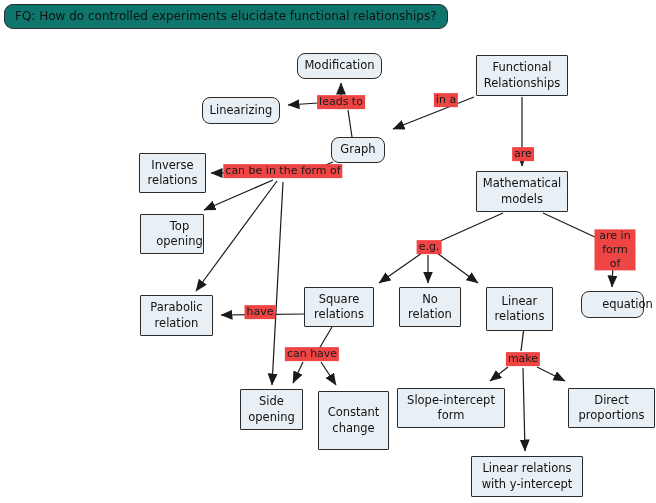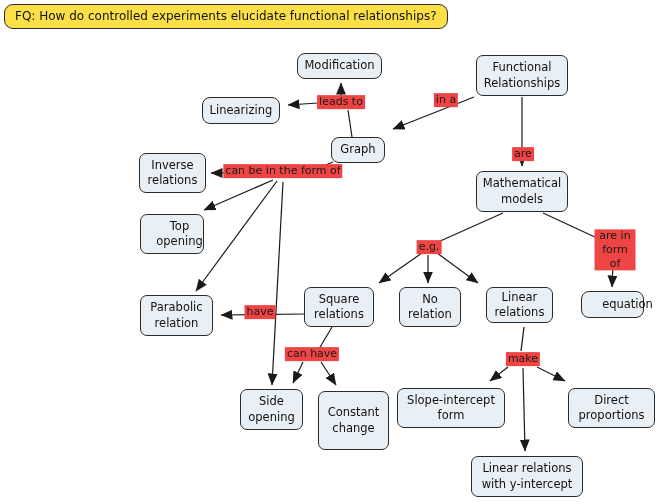--- a/index.html
+++ b/index.html
@@ -14,36 +14,36 @@
   .connector-layer {
     position: absolute;
     left: 0; top: 0;
     width: 656px; height: 503px;
   }
   .node {
     position: absolute;
     box-sizing: border-box;
     background: #e9f0f5;
     border: 1.4px solid #2b2b2b;
-    border-radius: 7px;
+    border-radius: 1px;
     color: #111111;
     font-size: 11.5px;
     line-height: 1.32;
     display: flex;
     align-items: center;
     justify-content: center;
     text-align: center;
     white-space: pre-line;
     padding: 1px 3px;
   }
   .node.small-radius { border-radius: 8px; }
   .title-node {
     position: absolute;
     box-sizing: border-box;
-    background: #fde047;
+    background: #0f766e;
     border: 1.4px solid #2b2b2b;
     border-radius: 9px;
     color: #111111;
     font-size: 12px;
     padding: 4px 10px 5px 10px;
     white-space: nowrap;
   }
   .edge-label {
     position: absolute;
     transform: translate(-50%, -50%);
@@ -127,21 +127,21 @@
   <div class="node" style="left:476px; top:171px; width:92px;  height:41px;">Mathematical
 models</div>
   <div class="node" style="left:140px; top:214px; width:64px;  height:40px;padding-left:18px;">Top
 opening</div>
   <div class="node" style="left:140px; top:295px; width:73px;  height:41px;">Parabolic
 relation</div>
   <div class="node" style="left:304px; top:287px; width:70px;  height:40px;">Square
 relations</div>
   <div class="node" style="left:399px; top:287px; width:62px;  height:40px;">No
 relation</div>
-  <div class="node" style="left:486px; top:287px; width:67px;  height:36px;">Linear
+  <div class="node" style="left:486px; top:287px; width:67px;  height:44px;">Linear
 relations</div>
   <div class="node small-radius" style="left:581px; top:291px; width:63px;  height:27px;padding-left:33px;">equation</div>
   <div class="node" style="left:240px; top:389px; width:63px;  height:41px;">Side
 opening</div>
   <div class="node" style="left:318px; top:391px; width:71px;  height:59px;">Constant
 change</div>
   <div class="node" style="left:397px; top:388px; width:108px; height:40px;">Slope-intercept
 form</div>
   <div class="node" style="left:568px; top:388px; width:87px;  height:40px;">Direct
 proportions</div>

